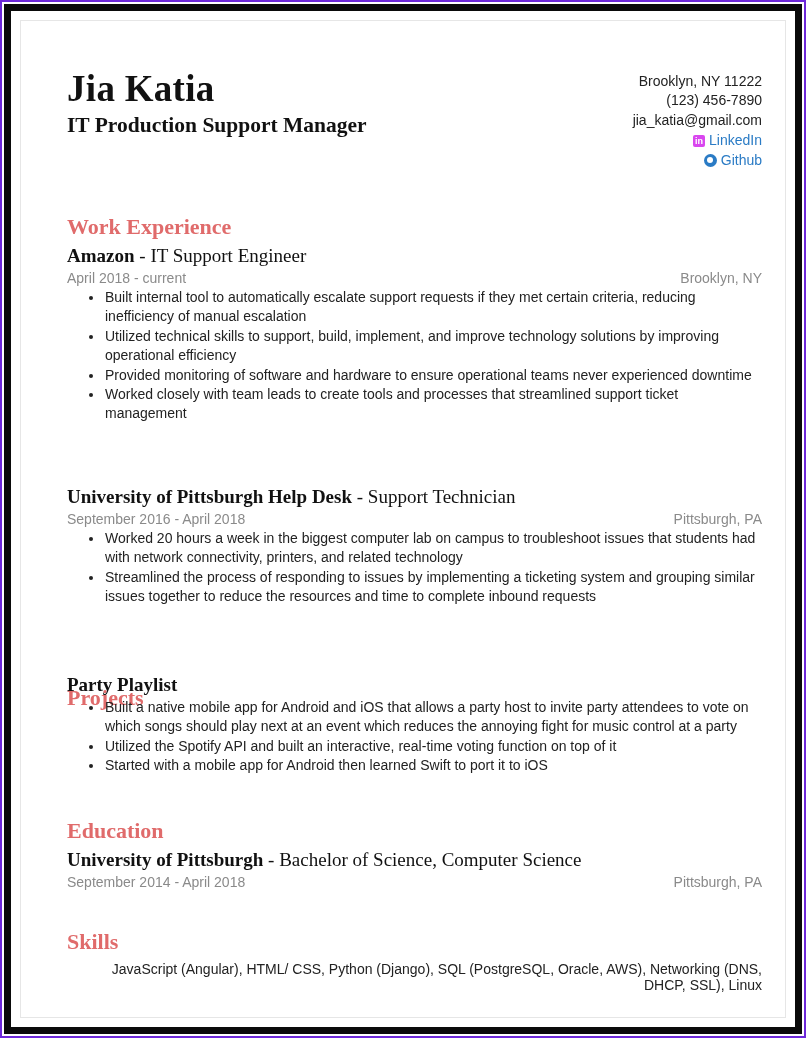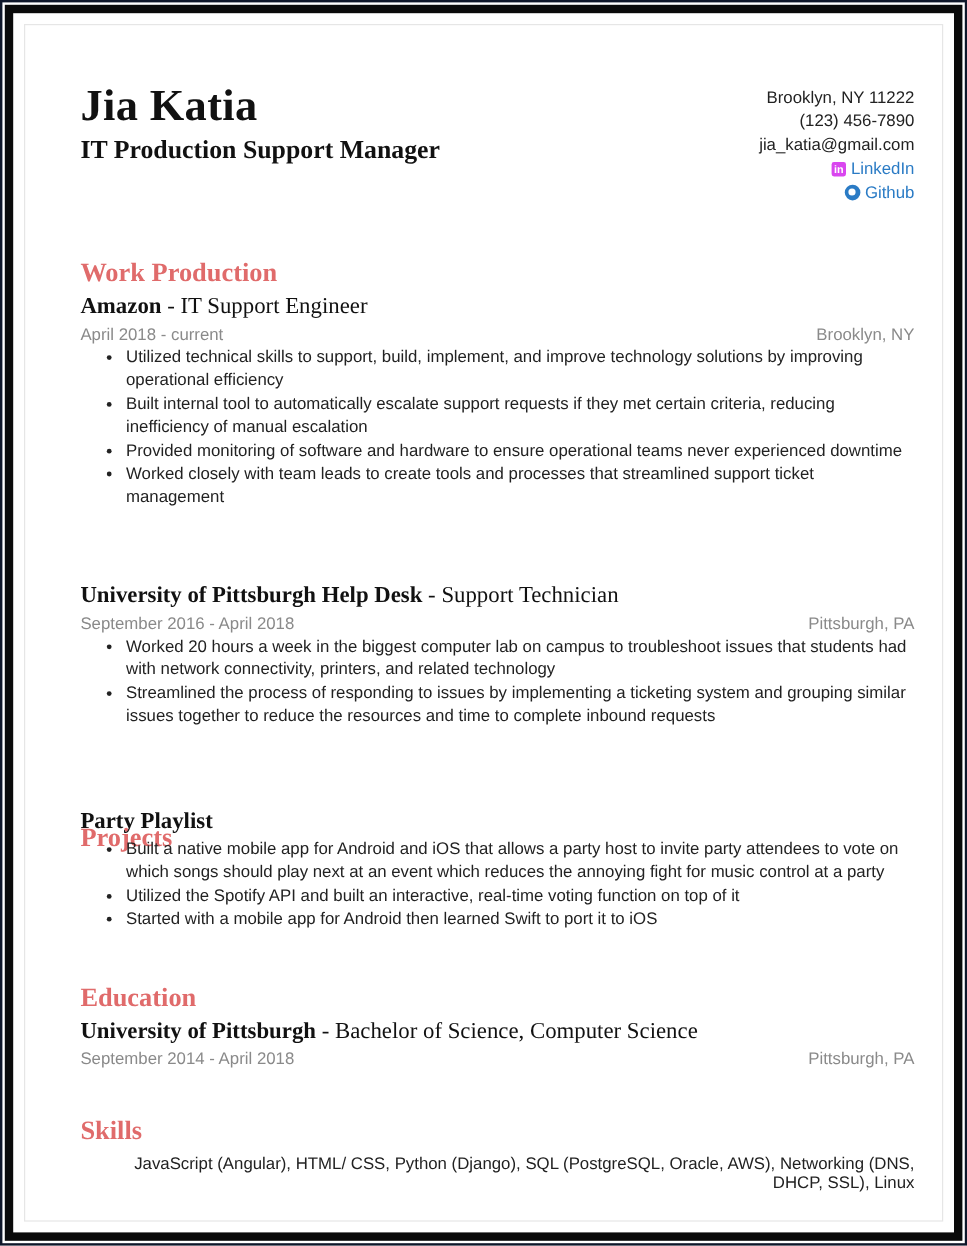--- a/index.html
+++ b/index.html
@@ -4,21 +4,21 @@
 <style>
   html, body { margin: 0; padding: 0; }
   body {
     width: 806px; height: 1038px; overflow: hidden;
     background: #ffffff;
     position: relative;
   }
   .frame-outer {
     position: absolute; left: 0; top: 0; width: 806px; height: 1038px;
     box-sizing: border-box;
-    border: 2px solid #0f172a;
+    border: 2px solid #6d28d9;
     background: #ffffff;
   }
   .frame-black {
     position: absolute; left: 2px; top: 2px; right: 2px; bottom: 2px;
     box-sizing: border-box;
     border: 7px solid #0a0a0a;
     background: #ffffff;
   }
   .page {
     position: absolute; left: 9px; top: 9px; right: 9px; bottom: 9px;
@@ -119,32 +119,32 @@
             </span>
           </span>
           <span class="row">
             <span class="link">
               <span class="icon-gh"></span>
               <span>Github</span>
             </span>
           </span>
         </div>
 
-        <div class="section-heading" style="top:193px;">Work Production</div>
+        <div class="section-heading" style="top:193px;">Work Experience</div>
 
         <div class="entry-head" style="top:224px;">
           <b>Amazon</b><span> - </span><span>IT Support Engineer</span>
         </div>
         <div class="meta-row" style="top:248px;">
           <span>April 2018 - current</span>
           <span>Brooklyn, NY</span>
         </div>
         <ul class="bullets" style="top:267px;">
+          <li>Built internal tool to automatically escalate support requests if they met certain criteria, reducing inefficiency of manual escalation</li>
           <li>Utilized technical skills to support, build, implement, and improve technology solutions by improving operational efficiency</li>
-          <li>Built internal tool to automatically escalate support requests if they met certain criteria, reducing inefficiency of manual escalation</li>
           <li>Provided monitoring of software and hardware to ensure operational teams never experienced downtime</li>
           <li>Worked closely with team leads to create tools and processes that streamlined support ticket management</li>
         </ul>
 
         <div class="entry-head" style="top:465px;text-align:right;">
           <b>University of Pittsburgh Help Desk</b><span> - </span><span>Support Technician</span>
         </div>
         <div class="meta-row" style="top:489px;">
           <span>September 2016 - April 2018</span>
           <span>Pittsburgh, PA</span>

